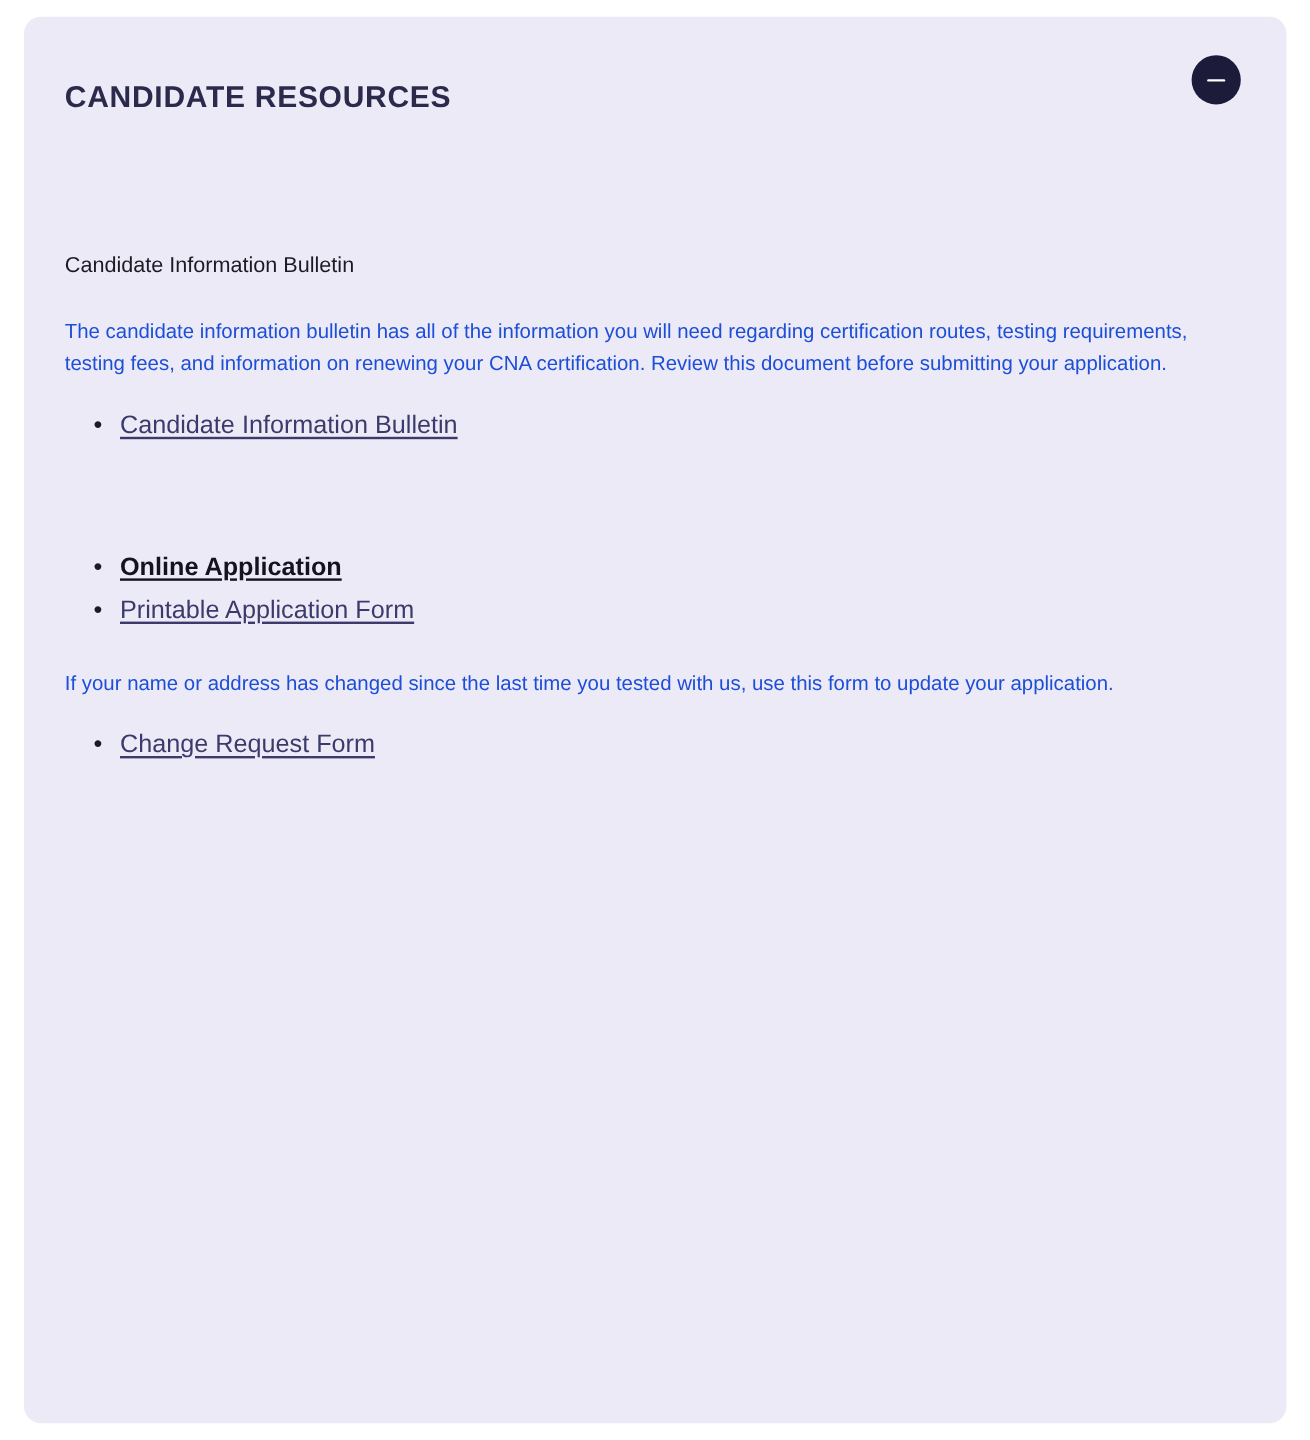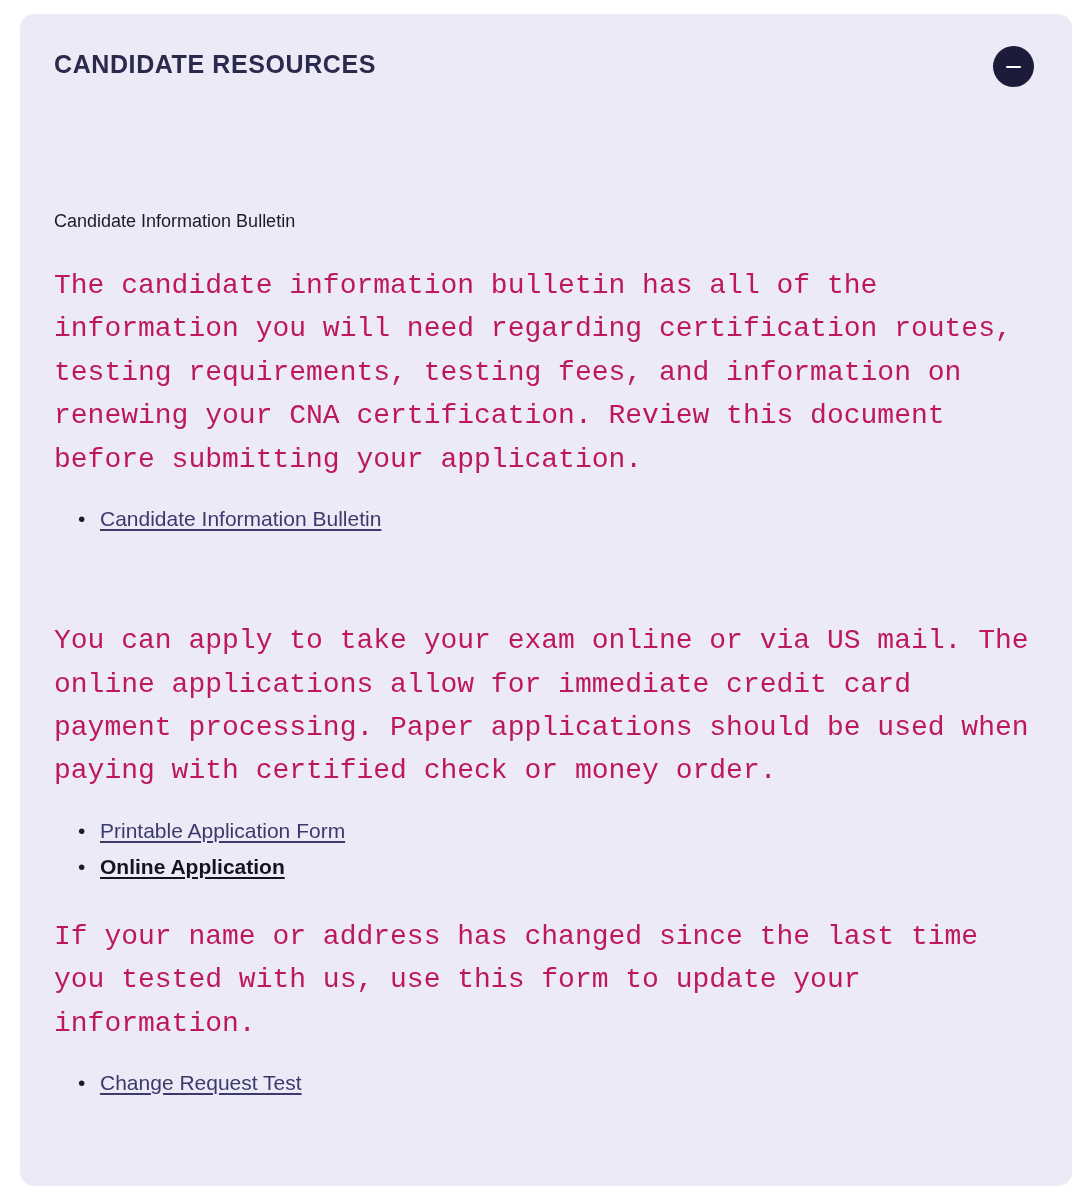--- a/index.html
+++ b/index.html
@@ -21,21 +21,21 @@
     top: 14px;
     width: 1052px;
     height: 1172px;
     background: #eceaf7;
     border-radius: 14px;
     overflow: hidden;
   }
 
   .panel-header {
     position: relative;
-    padding: 35px 34px 0 34px;
+    padding: 52px 34px 0 34px;
     height: 108px;
   }
 
   .panel-title {
     font-size: 25px;
     font-weight: bold;
     letter-spacing: 0.6px;
     color: #2b2a4c;
     margin: 0;
     line-height: 1.2;
@@ -72,26 +72,25 @@
   .section { margin-bottom: 0; }
 
   .section-label {
     font-size: 18px;
     line-height: 1.45;
     color: #1b1b25;
     margin: 0 0 30px 0;
   }
 
   p.para {
-    font-size: 28px;
+    font-size: 17px;
     line-height: 1.55;
-    color: #be185d;
+    color: #1d4ed8;
     margin: 0 0 20px 0;
     max-width: 985px;
-    font-family: Liberation Mono, monospace;
   }
 
   ul.links {
     list-style: none;
     margin: 0 0 0 0;
     padding: 0 0 0 46px;
   }
   ul.links li {
     position: relative;
     font-size: 21px;
@@ -142,34 +141,33 @@
         </li>
       </ul>
     </div>
 
     <div class="gap-lg"></div>
 
     <div class="section">
 
       <div class="gap-md"></div>
 
-      <p class="para">You can apply to take your exam online or via US mail. The online applications allow for immediate credit card payment processing. Paper applications should be used when paying with certified check or money order.</p>
       <ul class="links">
         <li>
-          <a href="#">Printable Application Form</a>
+          <a href="#" class="strong">Online Application</a>
         </li>
         <li>
-          <a href="#" class="strong">Online Application</a>
+          <a href="#">Printable Application Form</a>
         </li>
       </ul>
 
       <div class="gap-md"></div>
 
-      <p class="para">If your name or address has changed since the last time you tested with us, use this form to update your information.</p>
+      <p class="para">If your name or address has changed since the last time you tested with us, use this form to update your application.</p>
       <ul class="links">
         <li>
-          <a href="#">Change Request Test</a>
+          <a href="#">Change Request Form</a>
         </li>
       </ul>
     </div>
 
   </div>
 </div>
 
 </body></html>

